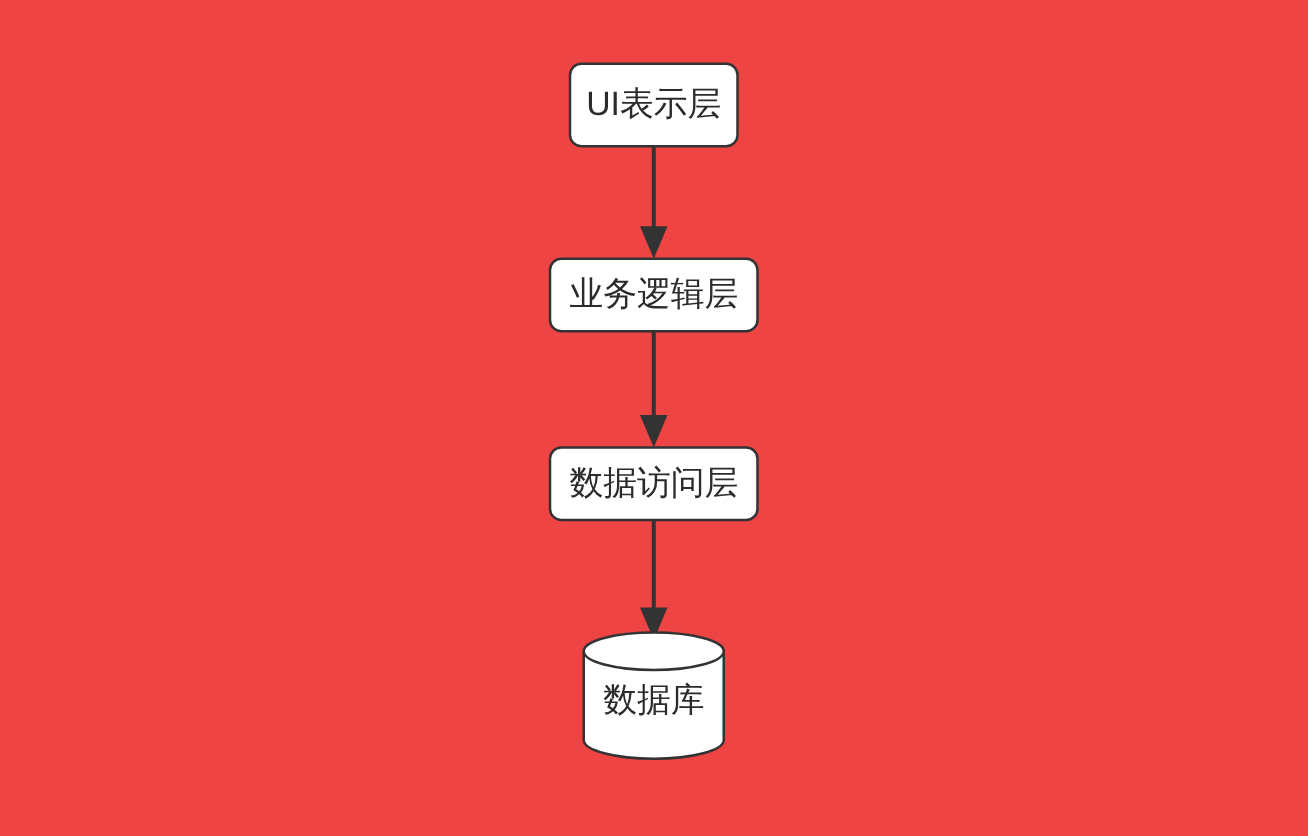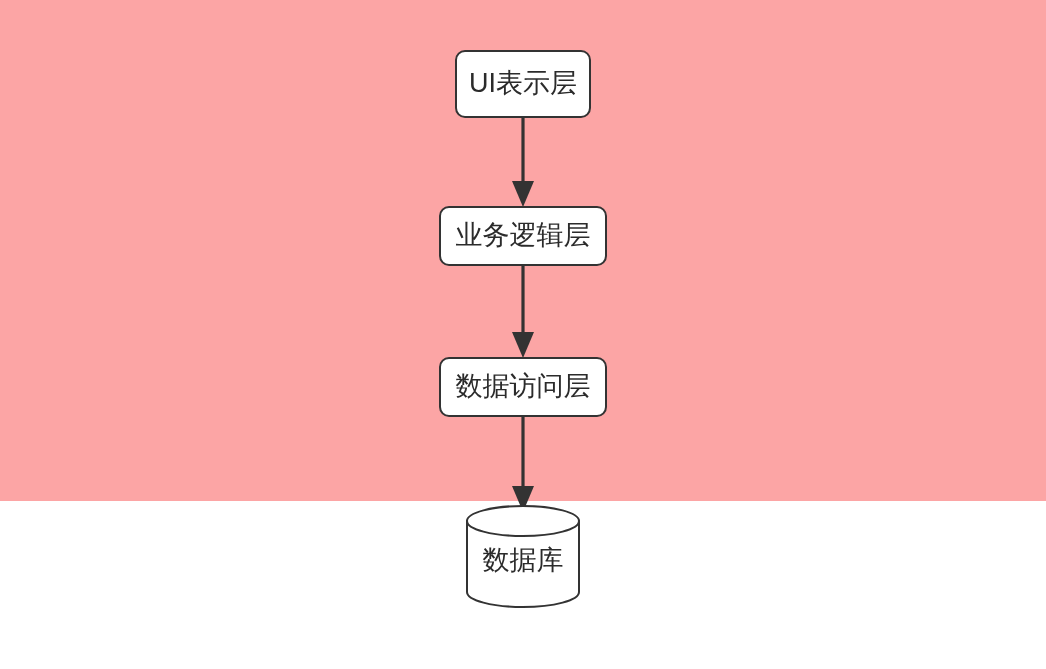--- a/index.html
+++ b/index.html
@@ -9,22 +9,22 @@
   }
   body {
     width: 1046px;
     height: 669px;
     overflow: hidden;
     font-family: "Liberation Sans", "DejaVu Sans", sans-serif;
   }
   #diagram-canvas {
     position: relative;
     width: 1046px;
-    height: 501px;
-    background: #fca5a5;
+    height: 669px;
+    background: #ef4444;
   }
   #flow-svg {
     position: absolute;
     left: 0;
     top: 0;
     width: 1046px;
     height: 669px;
     display: block;
   }
   .node-shape {

